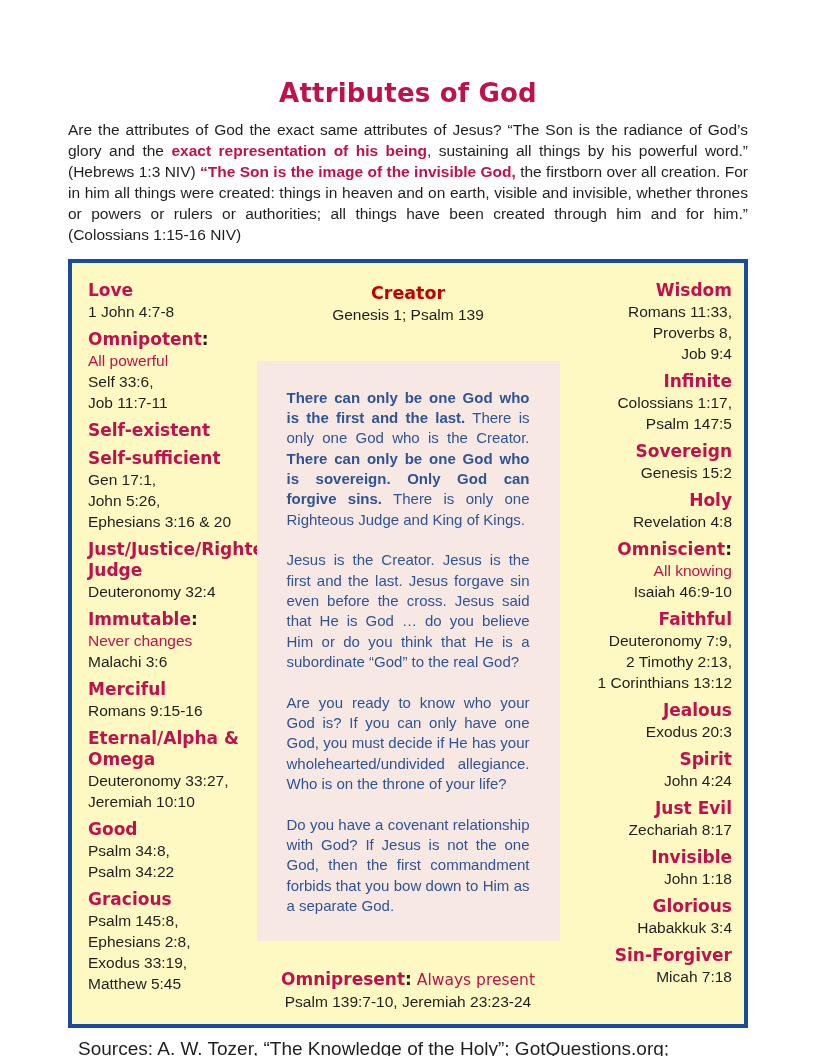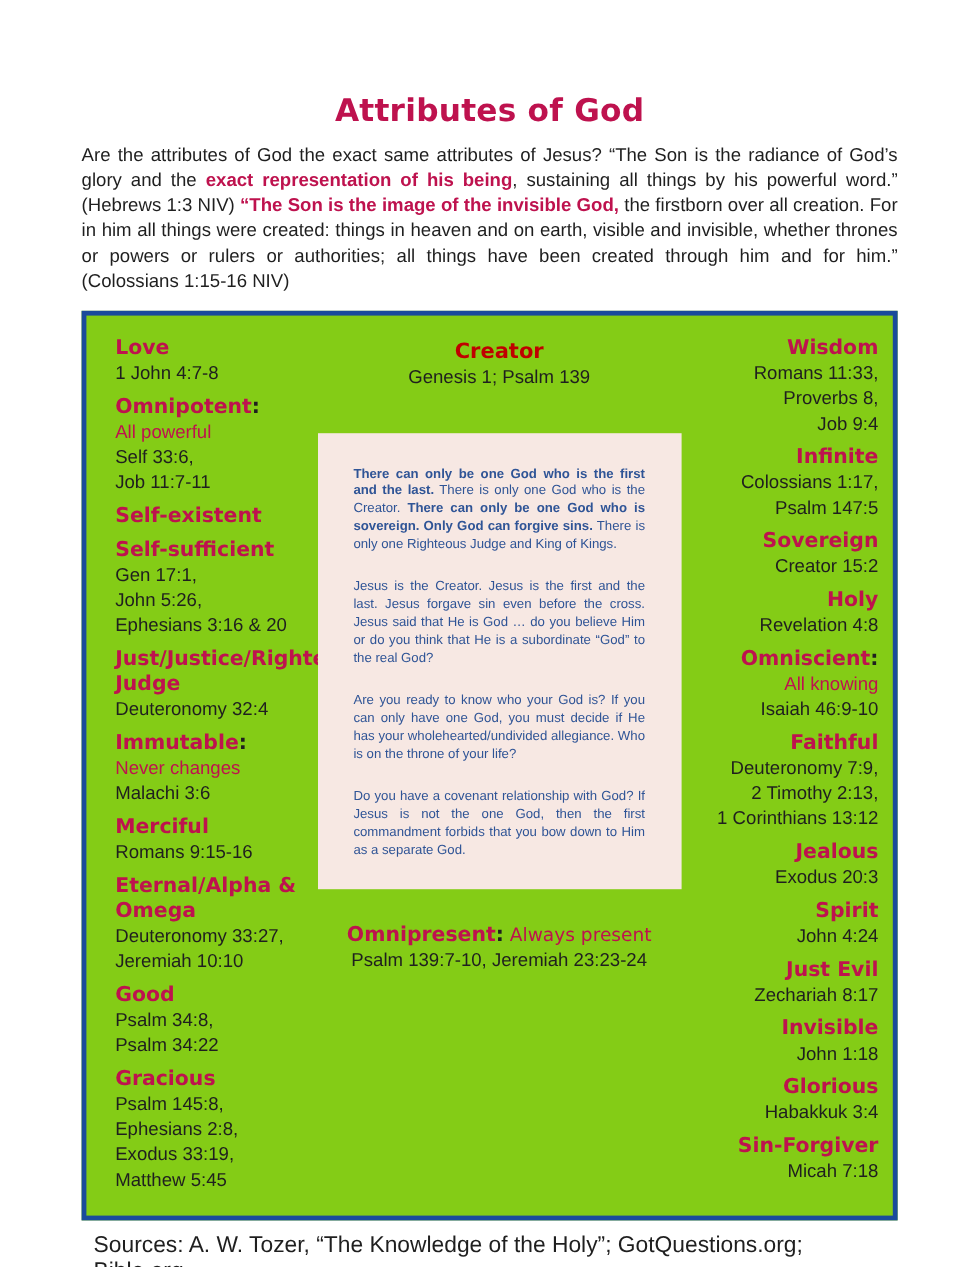--- a/index.html
+++ b/index.html
@@ -31,23 +31,23 @@
     font-size:15.5px;
     line-height:1.35;
     text-align:justify;
     color:var(--dark);
   }
   .seg-accent{color:var(--crimson);font-weight:bold;}
 
   .main-box{
     margin:13px 68px 0 68px;
     border:4px solid var(--border-blue);
-    background:#84cc16;
+    background:#fef9c3;
     min-height:744px;
-    padding:17px 10px 12px 24px;
+    padding:17px 10px 12px 16px;
     display:grid;
     grid-template-columns:167px 306px 1fr;
   }
 
   .col{font-size:15.5px;line-height:21px;}
   .col.left{text-align:left;}
   .col.right{text-align:right;padding-right:2px;}
 
   .entry{margin-bottom:7px;}
   .attr-h{
@@ -72,21 +72,21 @@
     font-family:"DejaVu Sans","Liberation Sans",sans-serif;
   }
   .creator-r{text-align:center;font-size:15.5px;line-height:21px;color:var(--dark);}
 
   .pink-box{
     margin-top:36px;
     width:303px;
     background:var(--msg-pink);
     padding:27px 30px 24px 30px;
     color:var(--msg-blue);
-    font-size:11px;
+    font-size:15px;
     line-height:1.36;
     text-align:justify;
     hyphens:manual;
   }
   .pink-box p{margin-bottom:20px;}
   .pink-box p:last-child{margin-bottom:0;}
   .pink-box .seg-b{font-weight:bold;color:var(--msg-blue);}
 
   .omni{margin-top:27px;text-align:center;}
   .omni-h{
@@ -191,21 +191,21 @@
           <div class="attr-ref">Proverbs 8,</div>
           <div class="attr-ref">Job 9:4</div>
         </div>
         <div class="entry">
           <div class="attr-h"><span>Infinite</span></div>
           <div class="attr-ref">Colossians 1:17,</div>
           <div class="attr-ref">Psalm 147:5</div>
         </div>
         <div class="entry">
           <div class="attr-h"><span>Sovereign</span></div>
-          <div class="attr-ref">Creator 15:2</div>
+          <div class="attr-ref">Genesis 15:2</div>
         </div>
         <div class="entry">
           <div class="attr-h"><span>Holy</span></div>
           <div class="attr-ref">Revelation 4:8</div>
         </div>
         <div class="entry">
           <div class="attr-h"><span>Omniscient</span><span class="colon">:</span></div>
           <div class="attr-sub">All knowing</div>
           <div class="attr-ref">Isaiah 46:9-10</div>
         </div>

